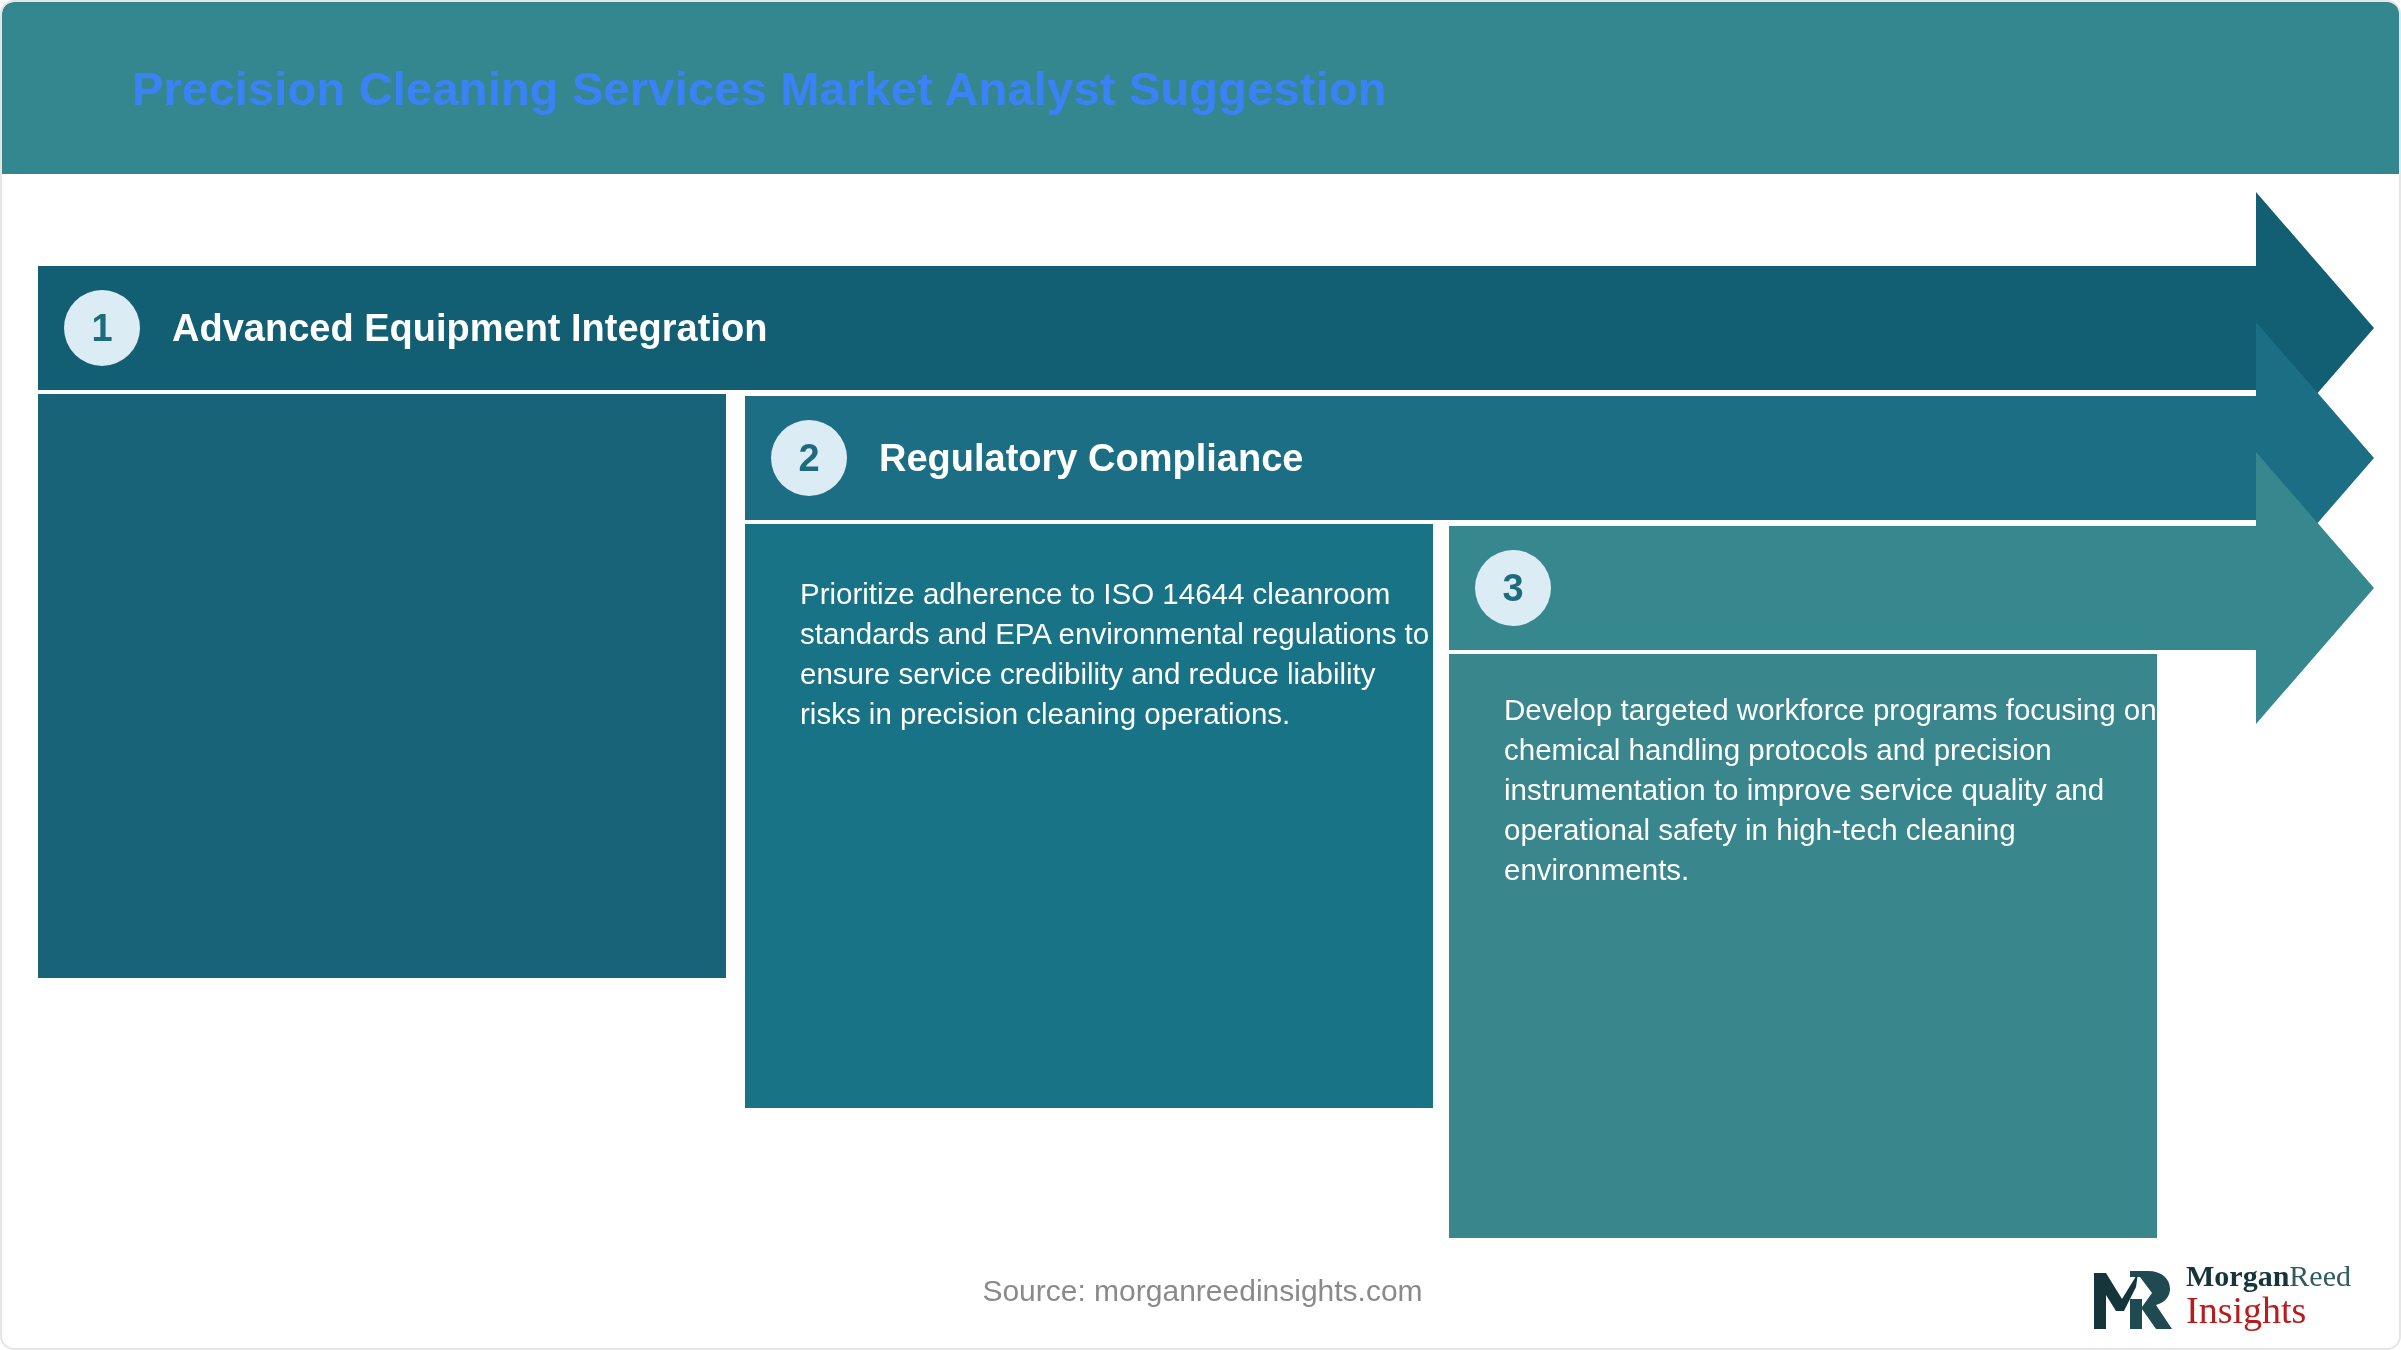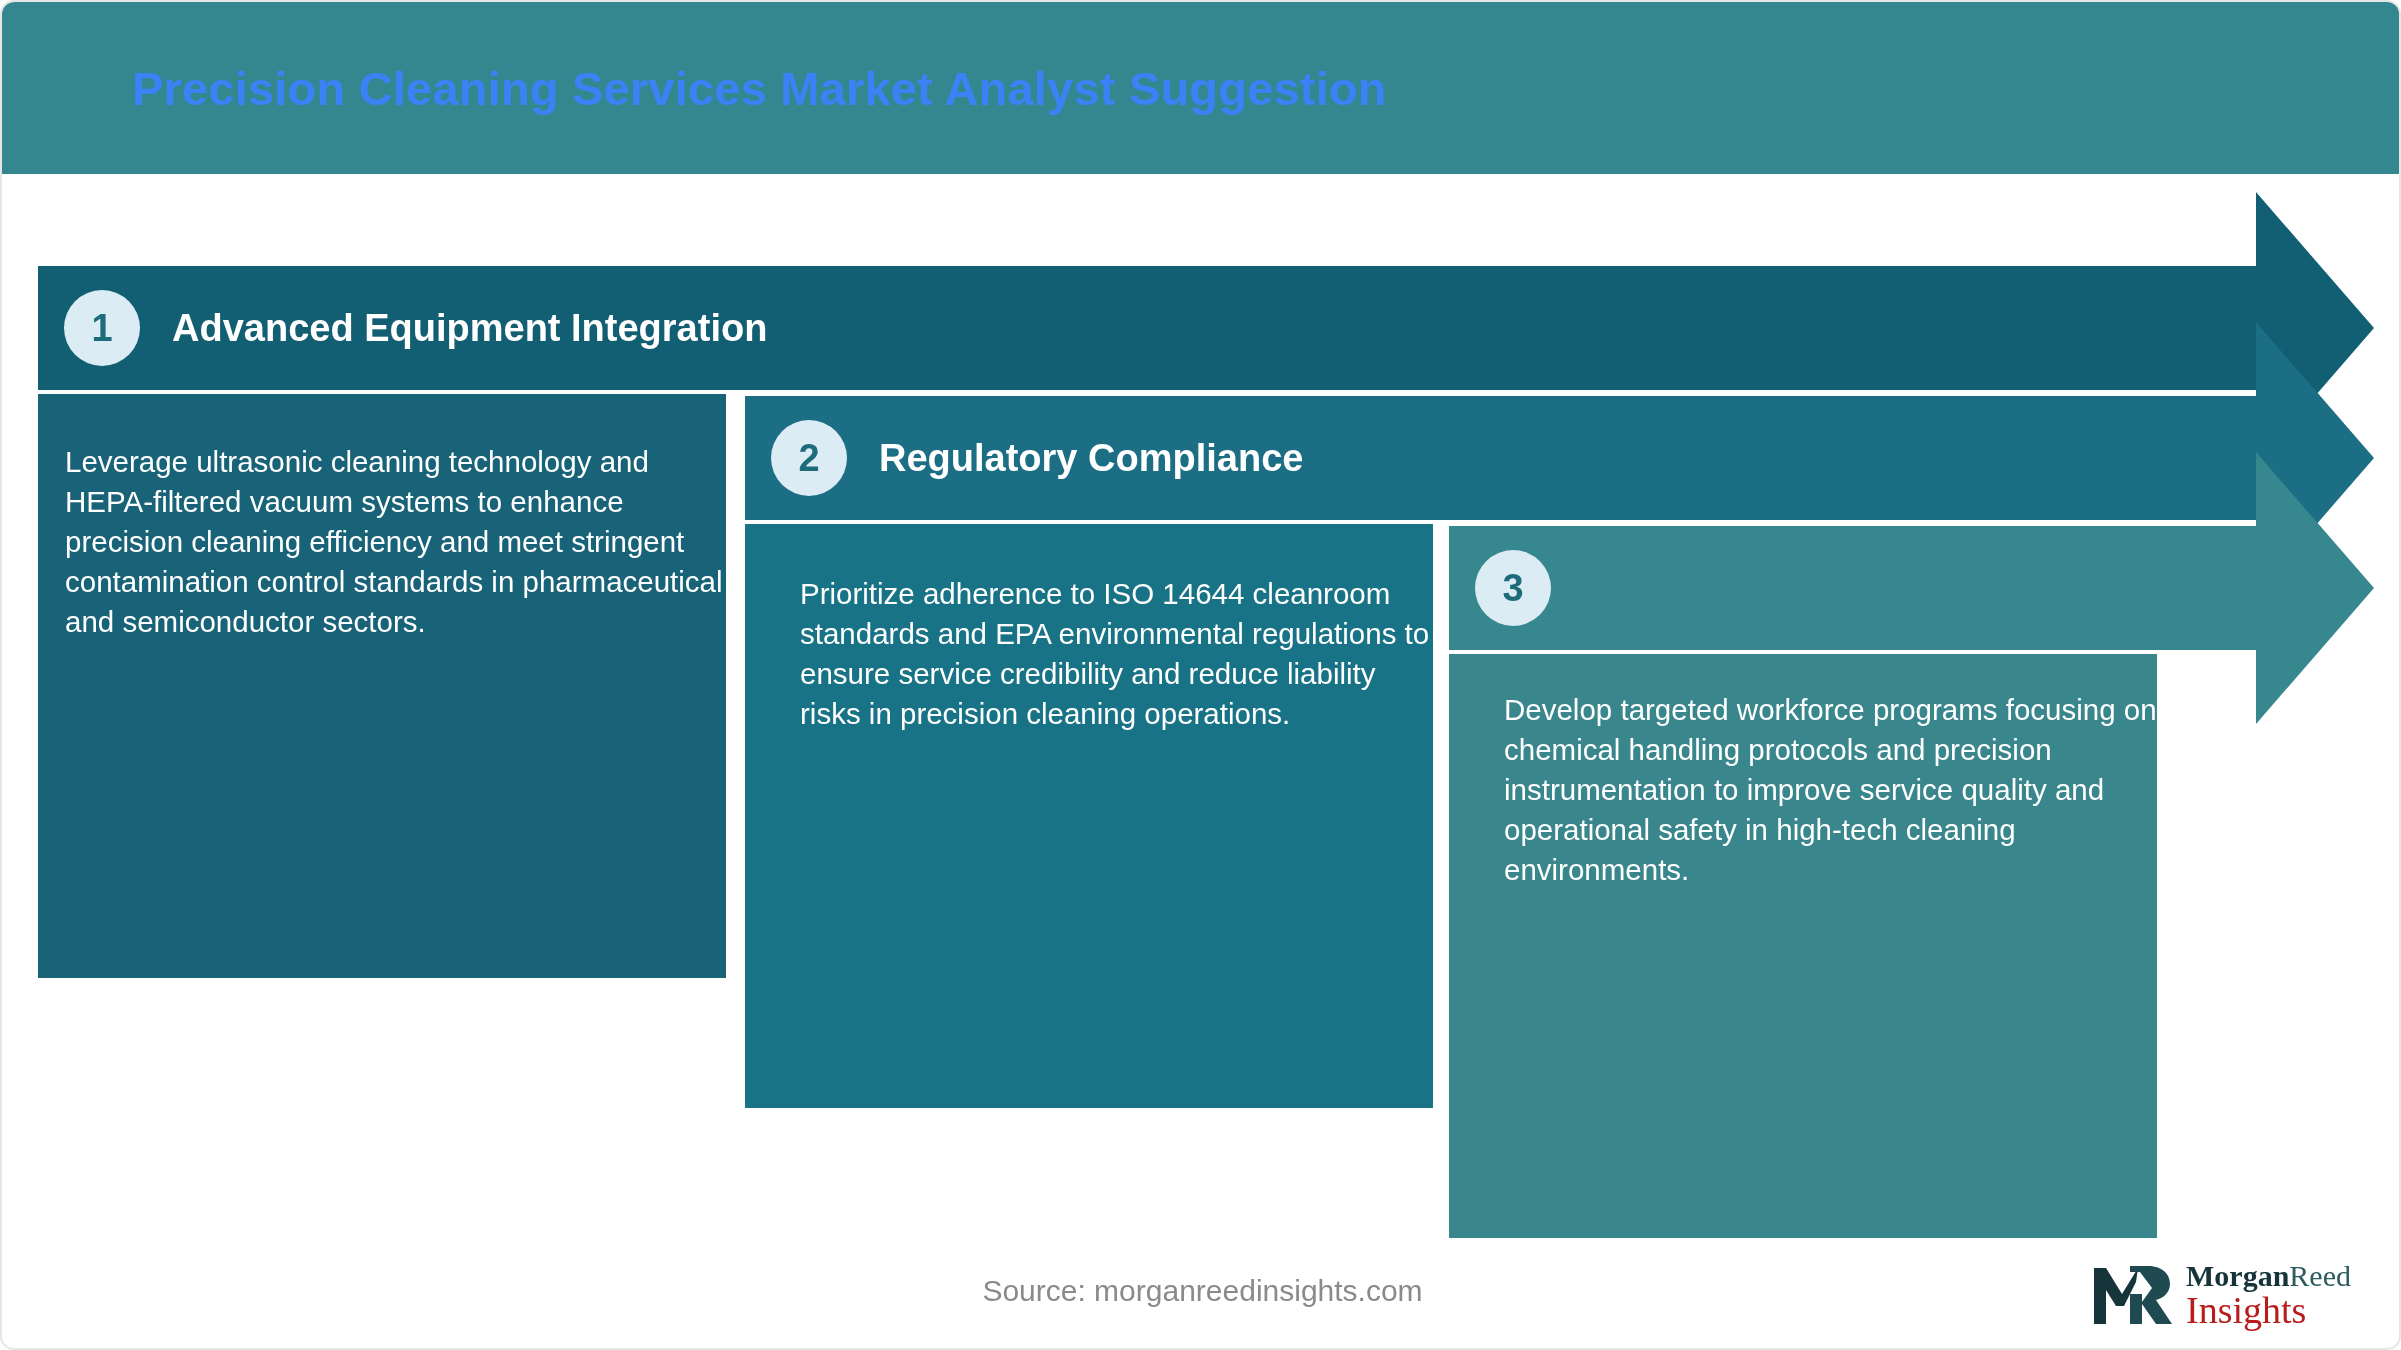--- a/index.html
+++ b/index.html
@@ -147,21 +147,21 @@
     text-align: center;
     color: #8a8a8a;
     font-size: 30px;
   }
 
   #logo {
     position: absolute;
     right: 48px;
     top: 1258px;
     display: flex;
-    align-items: center;
+    align-items: flex-end;
     gap: 12px;
   }
   #logo-mark { flex: none; }
   #logo-words {
     display: flex;
     flex-direction: column;
     line-height: 1.04;
   }
   #logo-line-1 {
     font-family: "Liberation Serif", serif;
@@ -192,21 +192,20 @@
     <path d="M 2150 394 L 2254 394 L 2254 320 L 2372 456 L 2254 592 L 2254 518 L 2150 518 Z" fill="#1B6E83"></path>
 
     <path d="M 2150 524 L 2254 524 L 2254 450 L 2372 586 L 2254 722 L 2254 648 L 2150 648 Z" fill="#36878E"></path>
   </svg>
 
   <div class="step-banner" id="banner-1">
     <div class="badge">1</div>
     <div class="step-title">Advanced Equipment Integration</div>
   </div>
   <div class="body-box" id="box-1"></div>
-  <div class="body-text" id="text-1">Leverage ultrasonic cleaning technology and HEPA-filtered vacuum systems to enhance precision cleaning efficiency and meet stringent contamination control standards in pharmaceutical and semiconductor sectors.</div>
 
   <div class="step-banner" id="banner-2">
     <div class="badge">2</div>
     <div class="step-title">Regulatory Compliance</div>
   </div>
   <div class="body-box" id="box-2"></div>
   <div class="body-text" id="text-2">Prioritize adherence to ISO 14644 cleanroom standards and EPA environmental regulations to ensure service credibility and reduce liability risks in precision cleaning operations.</div>
 
   <div class="step-banner" id="banner-3">
     <div class="badge">3</div>

